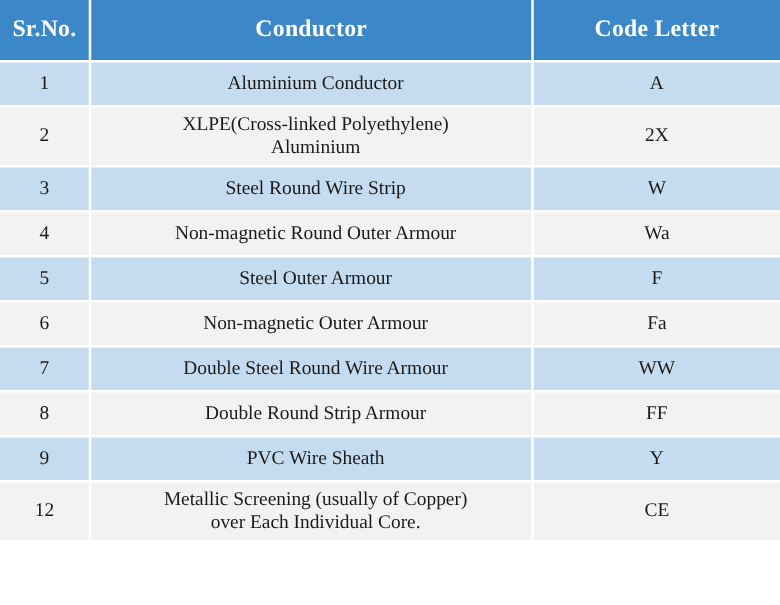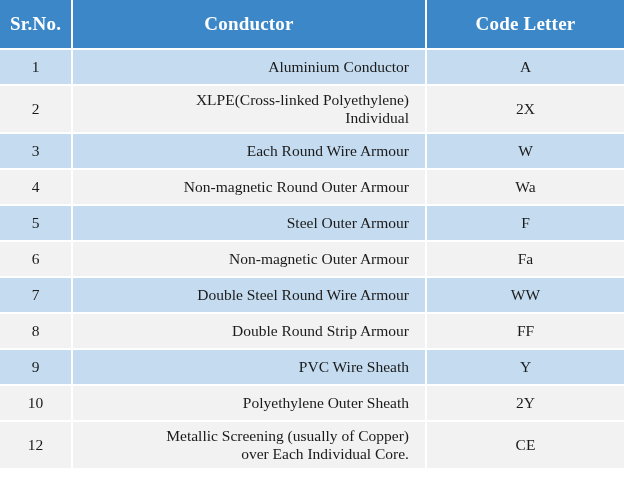--- a/index.html
+++ b/index.html
@@ -55,23 +55,23 @@
   tbody td:last-child { border-right: none; }
 
   tbody tr.row-odd td { background: #c5dcf0; }
   tbody tr.row-even td { background: #f2f2f2; }
 
   td.c-sr {
     text-align: center;
     width: 72px;
   }
   td.c-constitute {
-    text-align: right;
+    text-align: center;
     padding-left: 9px;
-    padding-right: 16px;
+    padding-right: 2px;
     line-height: 1.18;
   }
   td.c-code {
     text-align: center;
   }
   tbody tr.tall td { height: 40px; }
   tbody tr.short td { height: 28px; }
   .nowrapline { display: block; }
 </style>
 </head>
@@ -96,28 +96,28 @@
         <td class="c-sr">1</td>
         <td class="c-constitute">
           <span class="nowrapline">Aluminium Conductor</span>
         </td>
         <td class="c-code">A</td>
       </tr>
       <tr class="row-even tall">
         <td class="c-sr">2</td>
         <td class="c-constitute">
           <span class="nowrapline">XLPE(Cross-linked Polyethylene)</span>
-          <span class="nowrapline">Individual</span>
+          <span class="nowrapline">Aluminium</span>
         </td>
         <td class="c-code">2X</td>
       </tr>
       <tr class="row-odd short">
         <td class="c-sr">3</td>
         <td class="c-constitute">
-          <span class="nowrapline">Each Round Wire Armour</span>
+          <span class="nowrapline">Steel Round Wire Strip</span>
         </td>
         <td class="c-code">W</td>
       </tr>
       <tr class="row-even short">
         <td class="c-sr">4</td>
         <td class="c-constitute">
           <span class="nowrapline">Non-magnetic Round Outer Armour</span>
         </td>
         <td class="c-code">Wa</td>
       </tr>
@@ -149,27 +149,20 @@
         </td>
         <td class="c-code">FF</td>
       </tr>
       <tr class="row-odd short">
         <td class="c-sr">9</td>
         <td class="c-constitute">
           <span class="nowrapline">PVC Wire Sheath</span>
         </td>
         <td class="c-code">Y</td>
       </tr>
-      <tr class="row-even short">
-        <td class="c-sr">10</td>
-        <td class="c-constitute">
-          <span class="nowrapline">Polyethylene Outer Sheath</span>
-        </td>
-        <td class="c-code">2Y</td>
-      </tr>
       <tr class="row-even tall">
         <td class="c-sr">12</td>
         <td class="c-constitute">
           <span class="nowrapline">Metallic Screening (usually of Copper)</span>
           <span class="nowrapline">over Each Individual Core.</span>
         </td>
         <td class="c-code">CE</td>
       </tr>
 
     </tbody>

